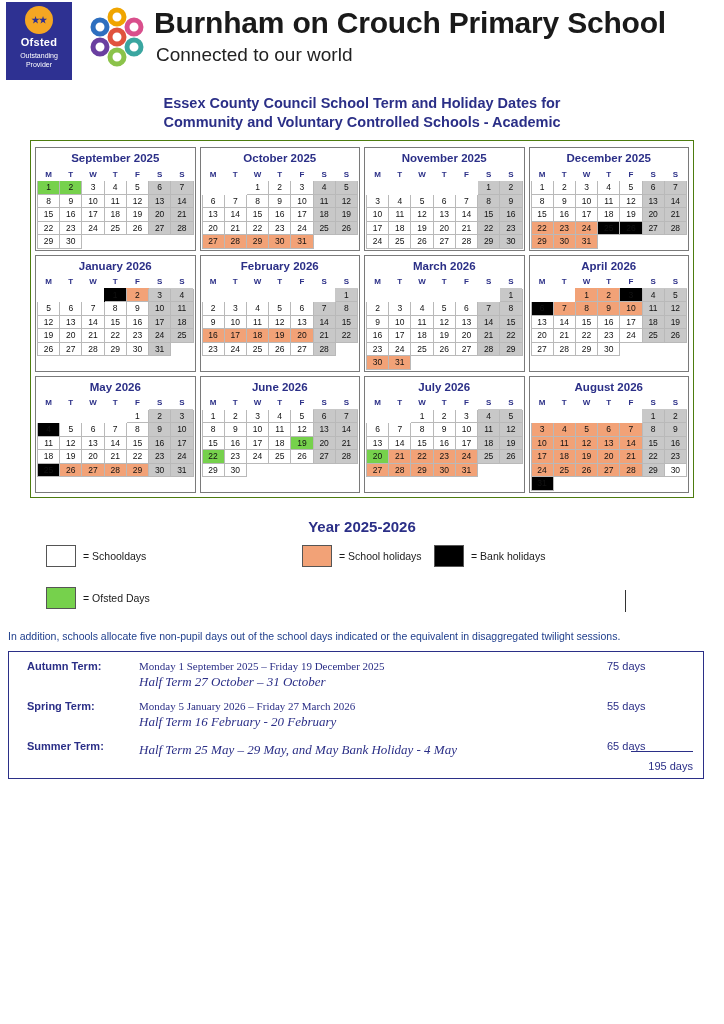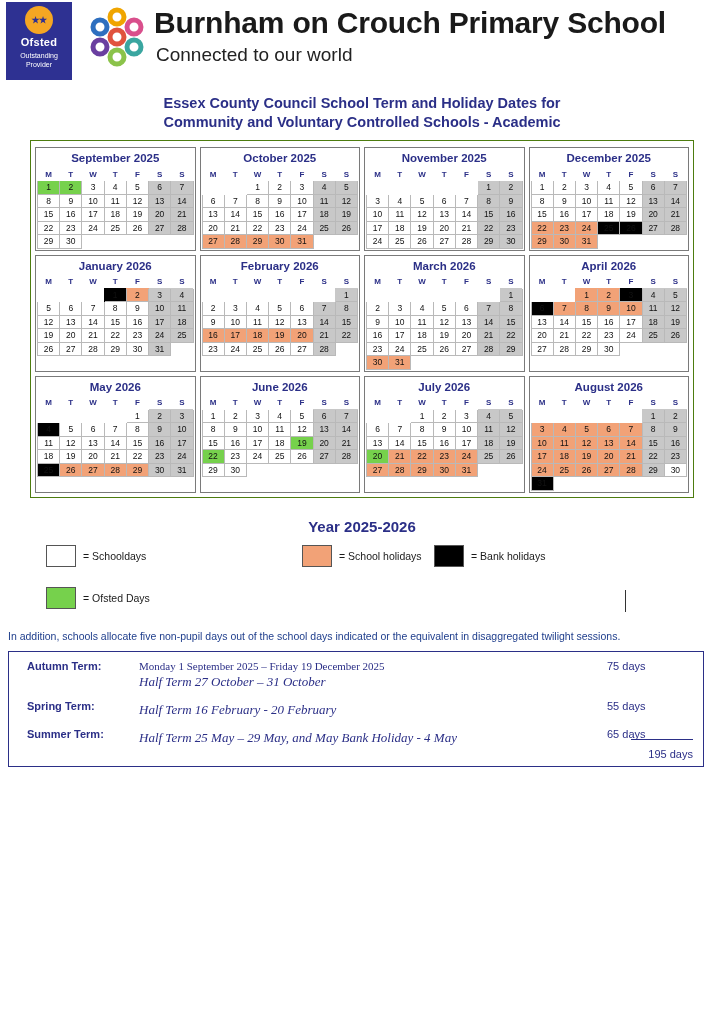--- a/index.html
+++ b/index.html
@@ -991,20 +991,21 @@
     <div class="term-name">Autumn Term:</div>
     <div class="term-mid">
       <div class="term-main">Monday 1 September 2025 – Friday 19 December 2025</div>
       <div class="term-sub">Half Term 27 October – 31 October</div>
     </div>
     <div class="term-days">75 days</div>
   </div>
   <div class="term-row">
     <div class="term-name">Spring Term:</div>
     <div class="term-mid">
+      <div class="term-main">Monday 5 January 2026 – Friday 27 March 2026</div>
       <div class="term-sub">Half Term 16 February - 20 February</div>
     </div>
     <div class="term-days">55 days</div>
   </div>
   <div class="term-row">
     <div class="term-name">Summer Term:</div>
     <div class="term-mid">
       <div class="term-sub">Half Term 25 May – 29 May, and May Bank Holiday - 4 May</div>
     </div>
     <div class="term-days">65 days</div>

